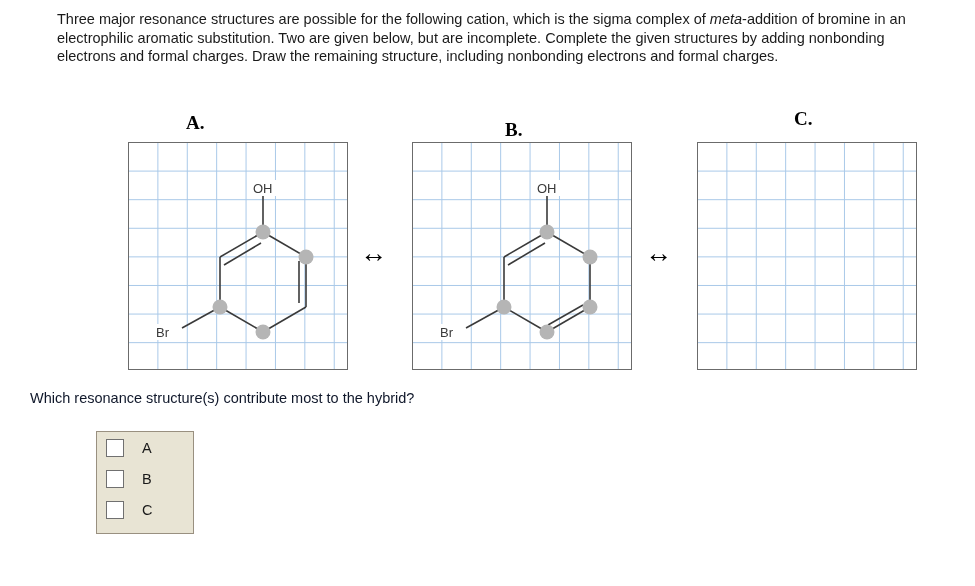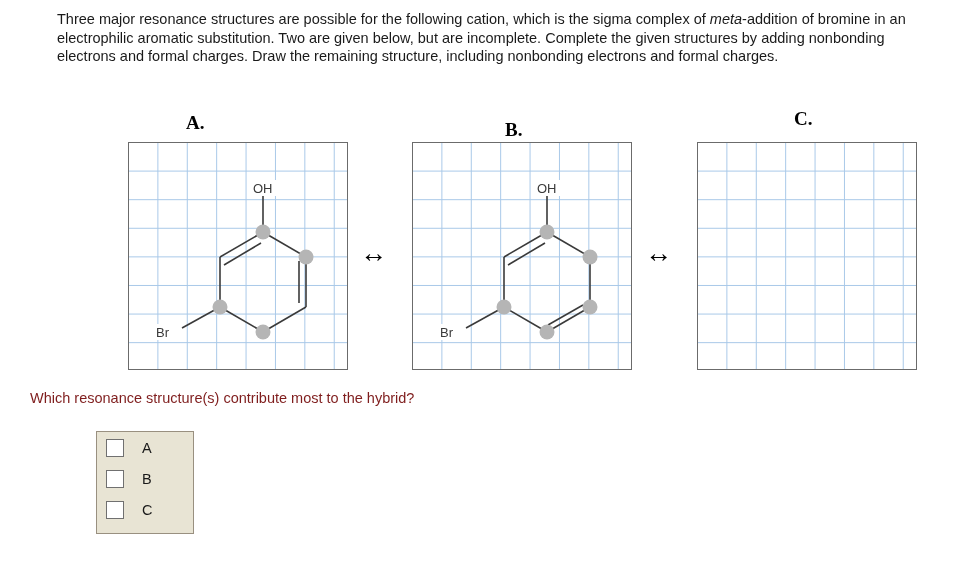--- a/index.html
+++ b/index.html
@@ -82,21 +82,21 @@
     font-family: "Liberation Sans", sans-serif;
     font-size: 13px;
     fill: #3a3a3a;
   }
 
   .subquestion {
     position: absolute;
     left: 30px;
     top: 390px;
     font-size: 14.5px;
-    color: #7f1d1d;
+    color: #0f172a;
     text-align: right;
   }
 
   .checkbox-panel {
     position: absolute;
     left: 96px;
     top: 431px;
     width: 98px;
     height: 103px;
     background: #e8e4d4;

